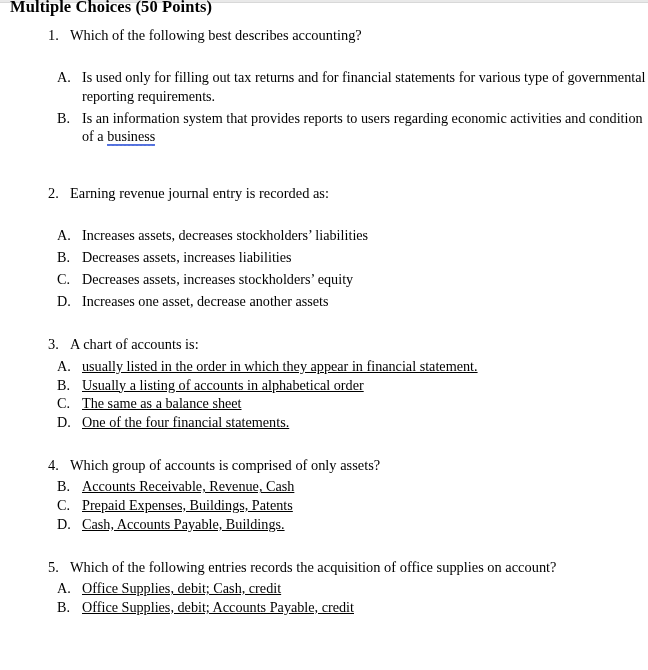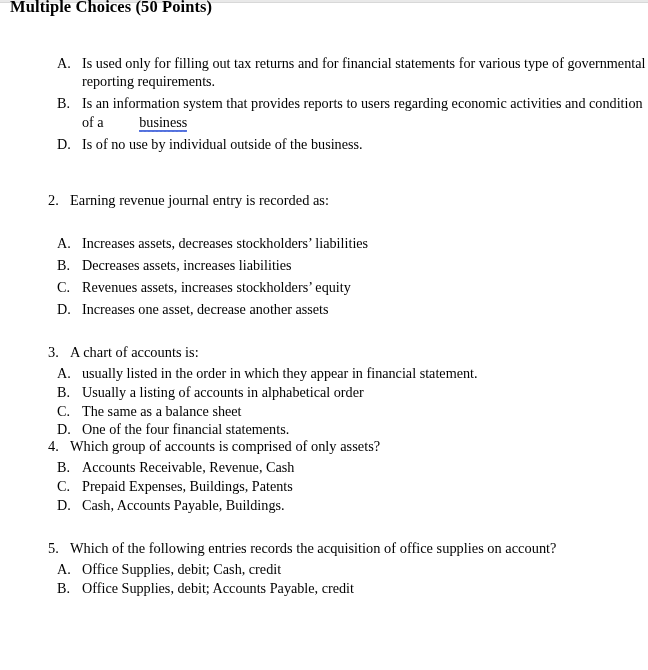--- a/index.html
+++ b/index.html
@@ -88,34 +88,33 @@
   }
 
   
   .loose .q-stem      { line-height: 1.0; }
   .loose .options     { margin-top: 26px; }
   .loose .option      { line-height: 1.30; margin-bottom: 3.5px; }
 
   
   .tight .q-stem      { line-height: 1.0; font-family: Liberation Serif, serif; }
   .tight .options     { margin-top: 5px; }
-  .tight .option      { line-height: 1.28; margin-bottom: 0.5px; }
+  .tight .option      { line-height: 1.28; margin-bottom: 0.5px; text-decoration: underline; }
 
   
   #question-1 { margin-top: 0; }
   #question-2 { margin-top: 40px; }
   #question-3 { margin-top: 27px; }
-  #question-4 { }
+  #question-4 { margin-top: 27px; }
   #question-5 { margin-top: 27px; }
 
   
   .spellcheck {
     position: relative;
     white-space: nowrap;
-    margin-left: 32px;
   }
   .spellcheck .wave {
     position: absolute;
     left: 0;
     right: 0;
     bottom: -3px;
     height: 4px;
     overflow: hidden;
   }
   .spellcheck .wave svg { display: block; }
@@ -124,41 +123,41 @@
 <body>
 
 <div class="page">
 
   <div class="top-strip"></div>
 
   <div class="doc-title">Multiple Choices (50 Points)</div>
 
   <div class="questions" id="questions-container">
       <div class="question loose" id="question-1">
+        <div class="q-stem"><span class="q-num">1.</span><span>Which of the following best describes accounting?</span></div>
         <div class="options">
           <div class="option"><span class="opt-letter">A.</span><span>Is used only for filling out tax returns and for financial statements for various type of governmental reporting requirements.</span></div>
           <div class="option"><span class="opt-letter">B.</span><span>Is an information system that provides reports to users regarding economic activities and condition of a </span><span class="spellcheck"><span>business</span><span class="wave">
                 <svg width="100%" height="4" preserveAspectRatio="none" xmlns="http://www.w3.org/2000/svg">
                   <defs>
                     <pattern id="sq0_1" width="4" height="4" patternUnits="userSpaceOnUse">
                       <path d="M0 3 L1 1 L2 3 L3 1 L4 3" fill="none" stroke="#2a4fd6" stroke-width="1"></path>
                     </pattern>
                   </defs>
                   <rect width="100%" height="4" fill="url(#sq0_1)"></rect>
                 </svg>
               </span></span></div>
-          <div class="option"><span class="opt-letter">D.</span><span>Is of no use by individual outside of the business.</span></div>
         </div>
       </div>
       <div class="question loose" id="question-2">
         <div class="q-stem"><span class="q-num">2.</span><span>Earning revenue journal entry is recorded as:</span></div>
         <div class="options">
           <div class="option"><span class="opt-letter">A.</span><span>Increases assets, decreases stockholders’ liabilities</span></div>
           <div class="option"><span class="opt-letter">B.</span><span>Decreases assets, increases liabilities</span></div>
-          <div class="option"><span class="opt-letter">C.</span><span>Revenues assets, increases stockholders’ equity</span></div>
+          <div class="option"><span class="opt-letter">C.</span><span>Decreases assets, increases stockholders’ equity</span></div>
           <div class="option"><span class="opt-letter">D.</span><span>Increases one asset, decrease another assets</span></div>
         </div>
       </div>
       <div class="question tight" id="question-3">
         <div class="q-stem"><span class="q-num">3.</span><span>A chart of accounts is:</span></div>
         <div class="options">
           <div class="option"><span class="opt-letter">A.</span><span>usually listed in the order in which they appear in financial statement.</span></div>
           <div class="option"><span class="opt-letter">B.</span><span>Usually a listing of accounts in alphabetical order</span></div>
           <div class="option"><span class="opt-letter">C.</span><span>The same as a balance sheet</span></div>
           <div class="option"><span class="opt-letter">D.</span><span>One of the four financial statements.</span></div>

